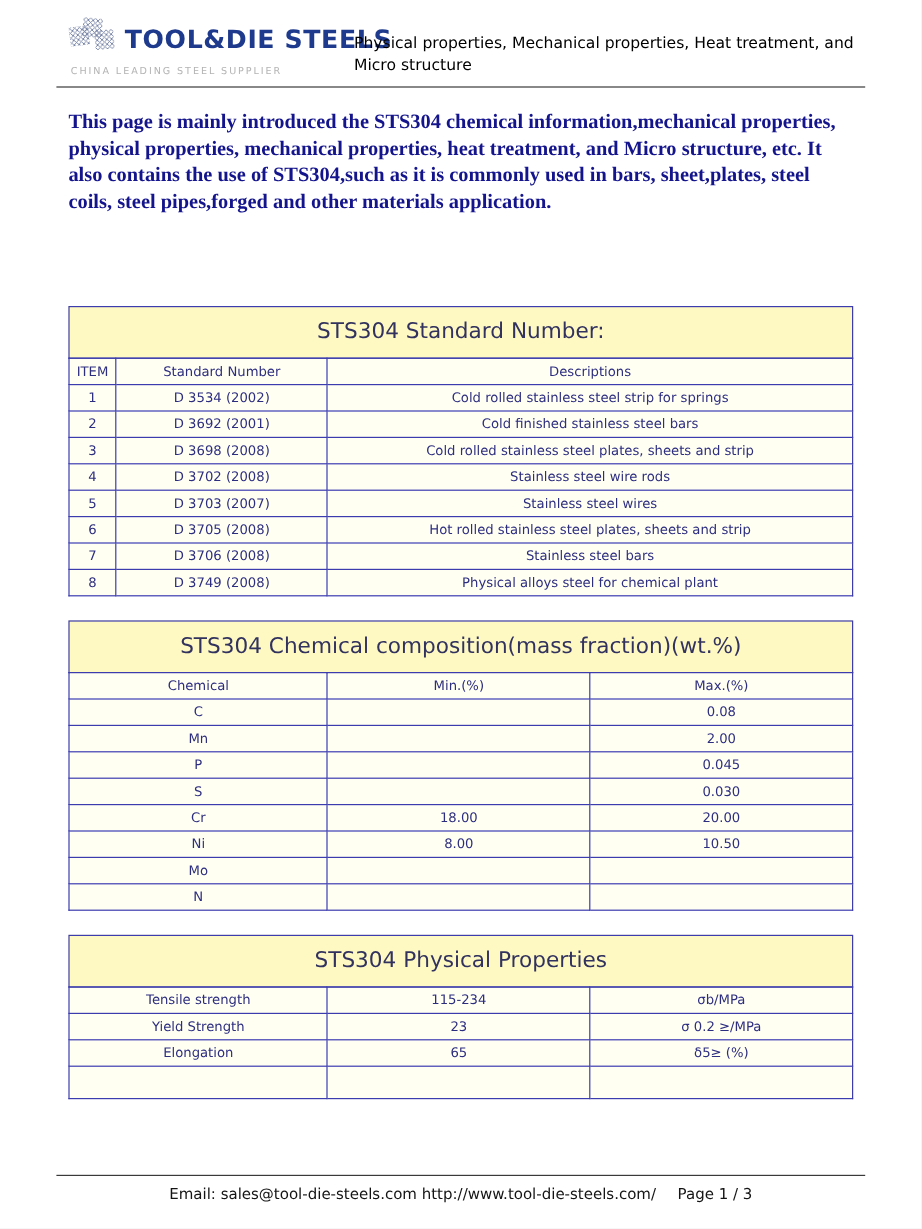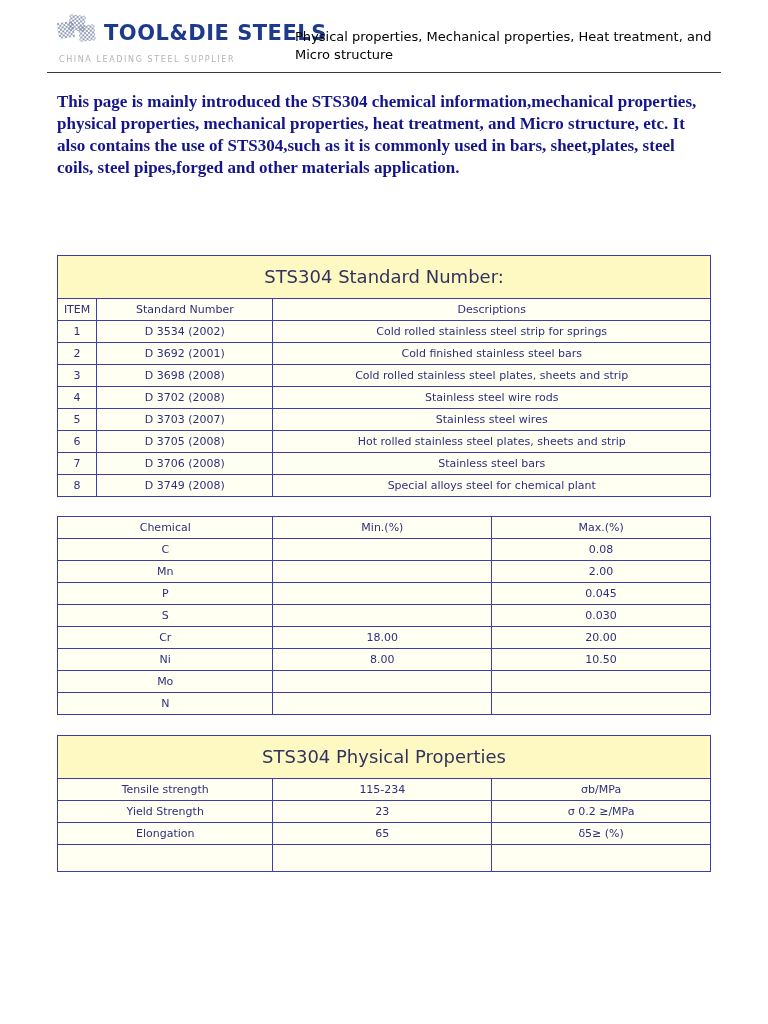--- a/index.html
+++ b/index.html
@@ -135,27 +135,28 @@
             <td>Hot rolled stainless steel plates, sheets and strip</td>
           </tr>
           <tr>
             <td>7</td>
             <td>D 3706 (2008)</td>
             <td>Stainless steel bars</td>
           </tr>
           <tr>
             <td>8</td>
             <td>D 3749 (2008)</td>
-            <td>Special alloys steel for chemical plant</td>
+            <td>Physical alloys steel for chemical plant</td>
           </tr>
         </tbody>
     </table>
   </div>
 
   <div class="table-section">
+    <div class="table-title">STS304 Chemical composition(mass fraction)(wt.%)</div>
     <table>
       <colgroup>
           <col style="width:33%">
           <col style="width:33.5%">
           <col style="width:33.5%">
         </colgroup>
       <thead>
           <tr>
             <th>Chemical</th>
             <th>Min.(%)</th>
@@ -233,14 +234,18 @@
           </tr>
           <tr>
             <td>&nbsp;</td>
             <td>&nbsp;</td>
             <td>&nbsp;</td>
           </tr>
         </tbody>
     </table>
   </div>
 
+  <div class="footer">
+    <span>Email: sales@tool-die-steels.com http://www.tool-die-steels.com/</span>
+    <span class="page-num">Page 1 / 3</span>
+  </div>
 
 </div>
 
 </body></html>

